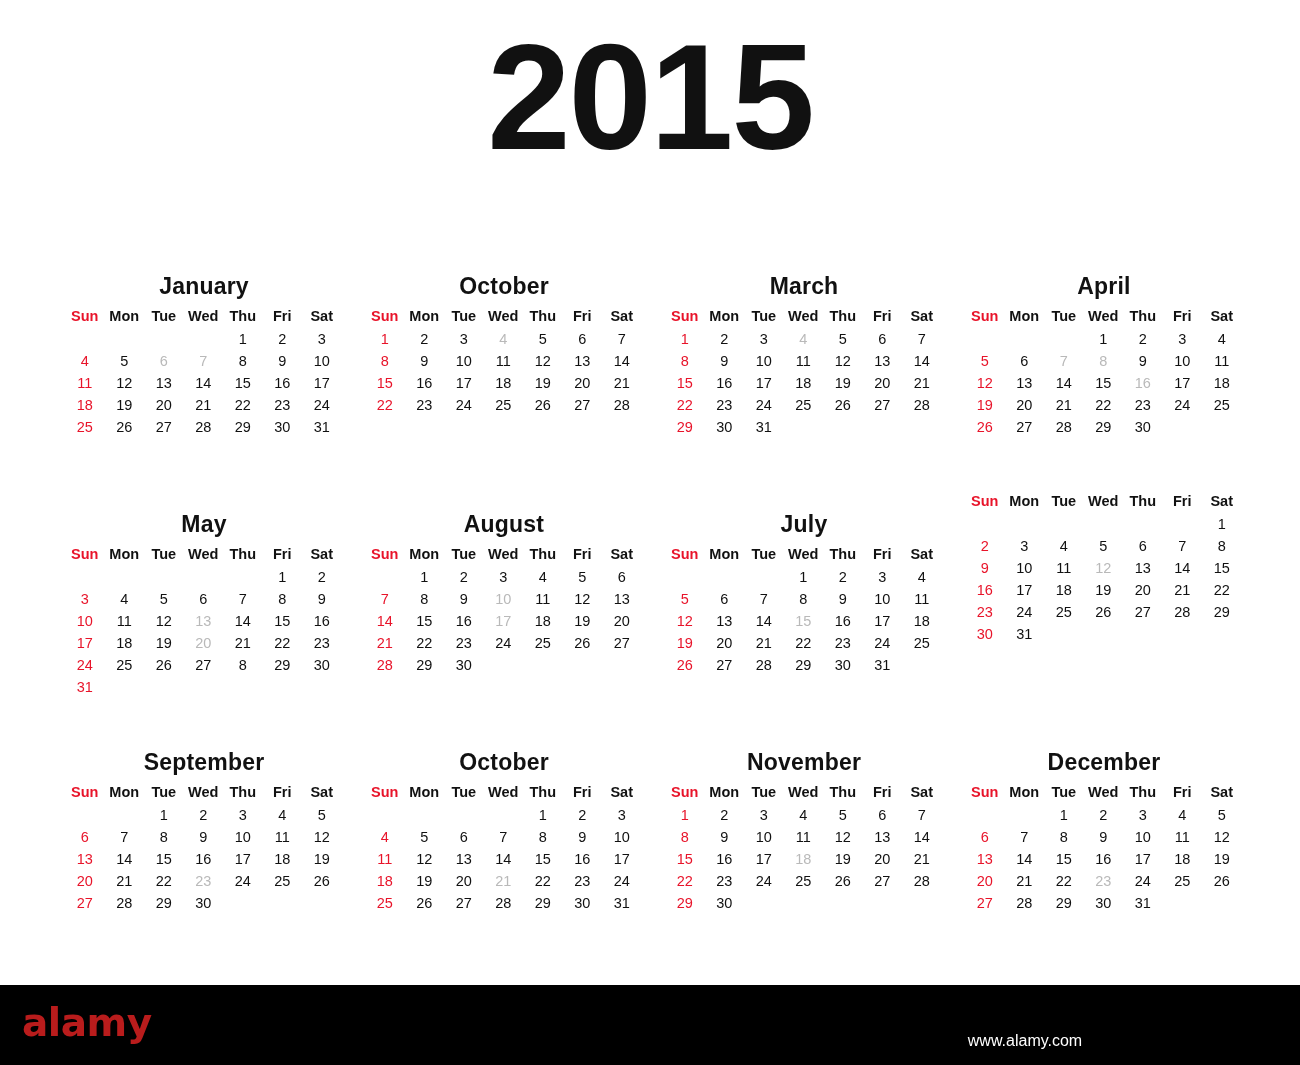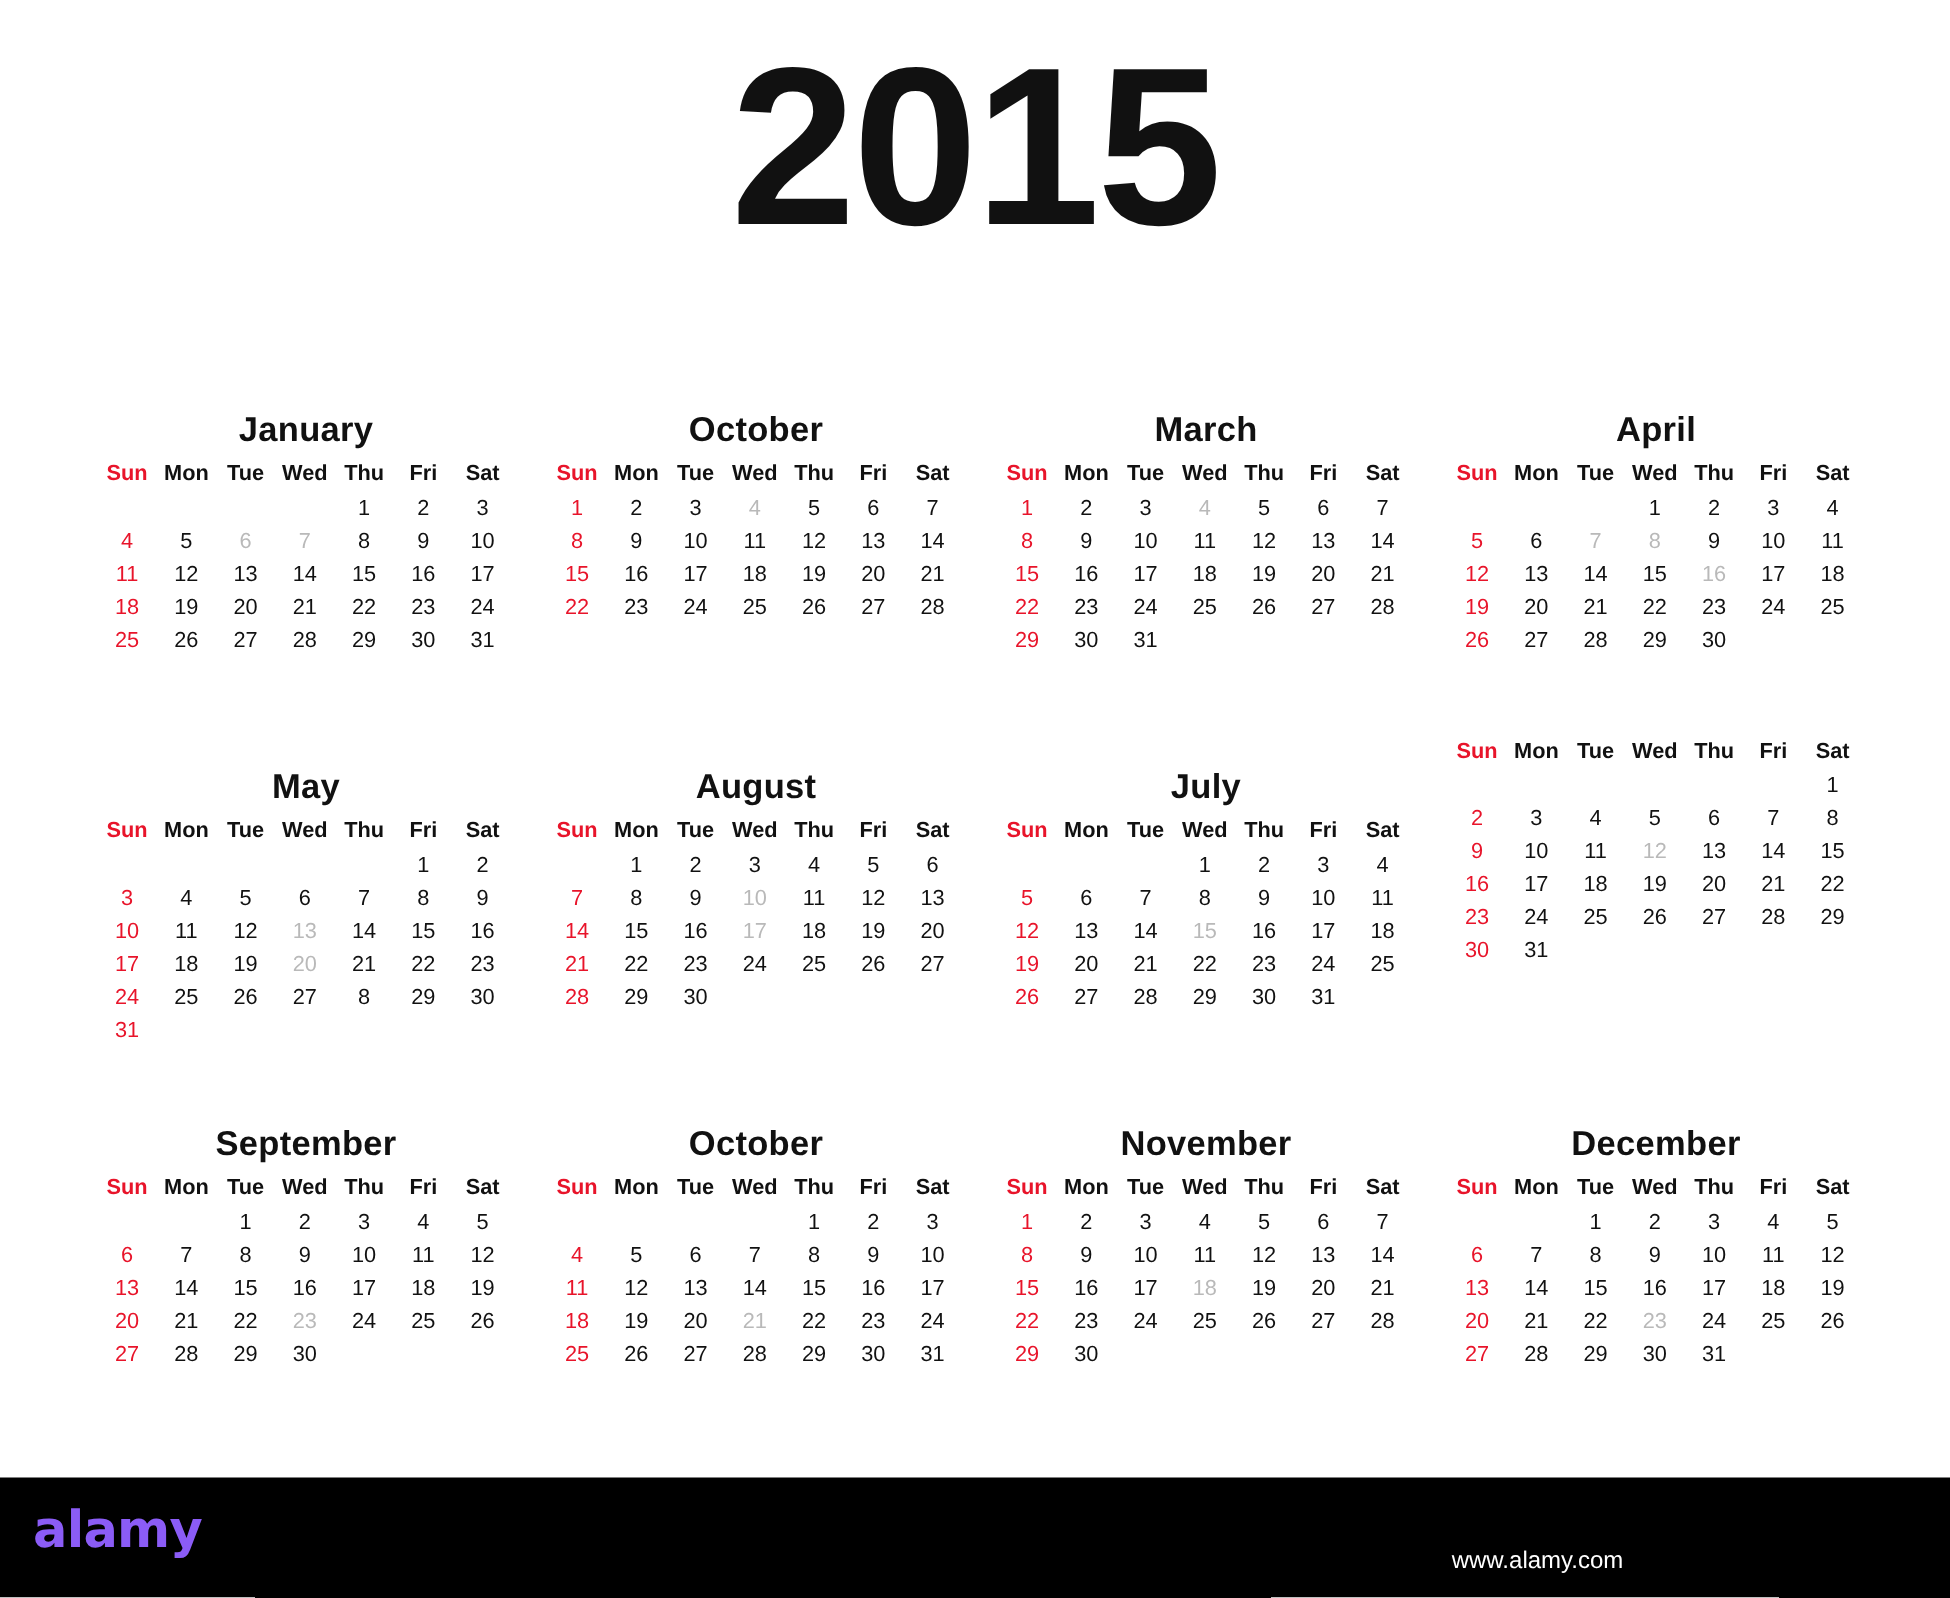--- a/index.html
+++ b/index.html
@@ -96,23 +96,23 @@
     left: 0;
     top: 985px;
     width: 1300px;
     height: 80px;
     background: #000000;
   }
   .alamy-logo {
     position: absolute;
     left: 22px;
     top: 1000px;
-    font-size: 34px;
+    font-size: 39px;
     font-weight: bold;
-    color: #8b5cf6;
+    color: #b91c1c;
     font-family: "DejaVu Sans", sans-serif;
     letter-spacing: -0.5px;
   }
   .alamy-url {
     position: absolute;
     left: 900px;
     top: 1012px;
     width: 250px;
     text-align: center;
     font-size: 16px;

